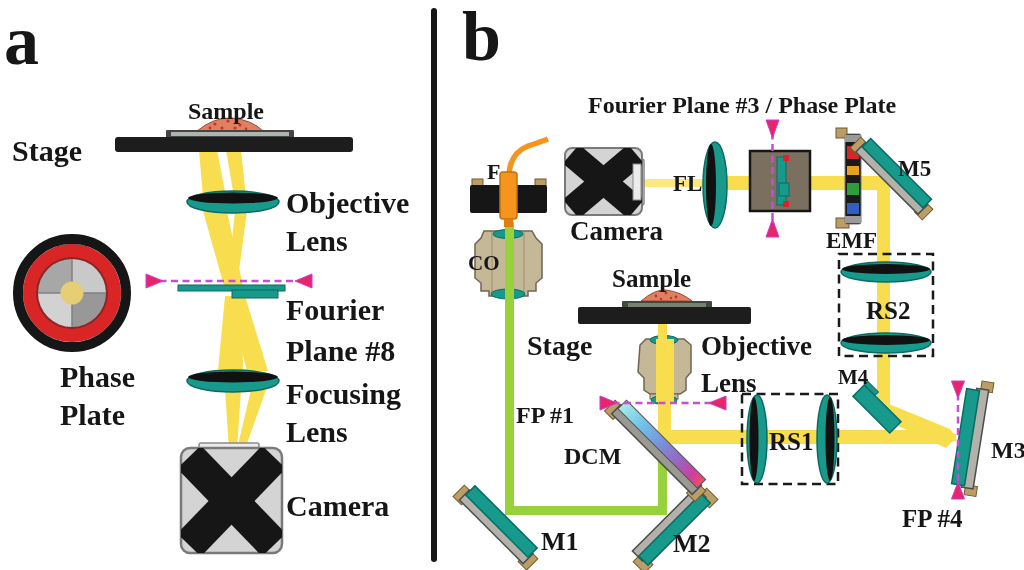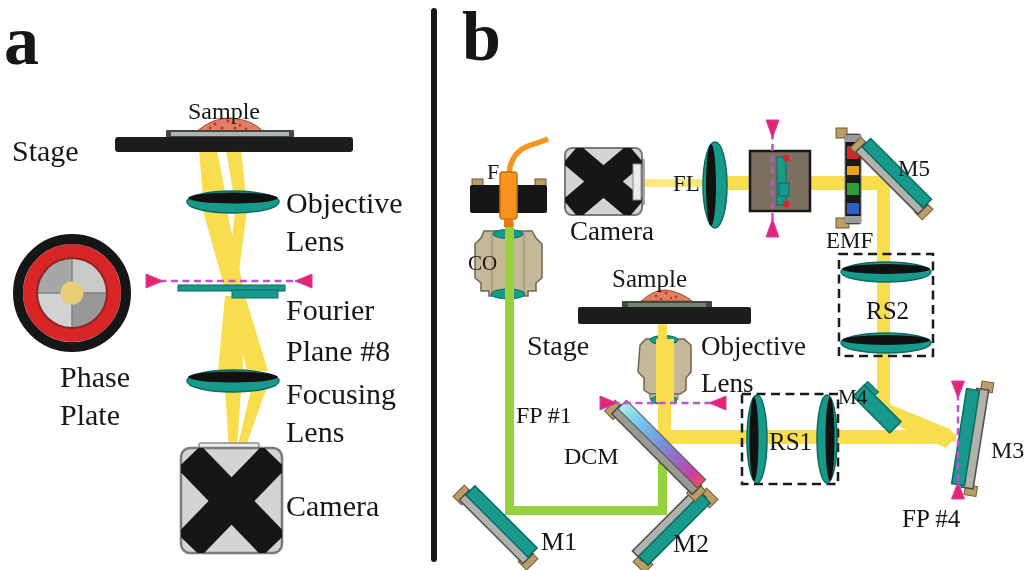--- a/index.html
+++ b/index.html
@@ -1,19 +1,19 @@
 <!DOCTYPE html>
 <html><head>
 <meta charset="utf-8">
 <style>
   html,body{margin:0;padding:0;background:#fff;}
   #stage{position:relative;width:1024px;height:570px;background:#ffffff;overflow:hidden;
          font-family:"Liberation Serif","DejaVu Serif",serif;}
   #art{position:absolute;left:0;top:0;}
-  .lbl{position:absolute;color:#161616;font-weight:400;line-height:1.3;white-space:pre-line;
+  .lbl{position:absolute;color:#161616;font-weight:700;line-height:1.3;white-space:pre-line;
        font-family:"Liberation Serif","DejaVu Serif",serif;}
   .panel-letter{font-weight:700;line-height:1;}
 </style>
 </head>
 <body>
 
 <div id="stage">
 
 <svg id="art" width="1024" height="570" viewBox="0 0 1024 570">
   <defs>
@@ -279,28 +279,29 @@
 Lens</div>
 <div class="lbl" style="left:286px;top:290px;font-size:30px;line-height:1.36;">Fourier
 Plane #8</div>
 <div class="lbl" style="left:286px;top:375px;font-size:30px;line-height:1.27;">Focusing
 Lens</div>
 <div class="lbl" style="left:286px;top:486px;font-size:30px;">Camera</div>
 <div class="lbl" style="left:15px;top:358px;font-size:30px;line-height:1.27;margin-left:45px;">Phase
 Plate</div>
 
 <div class="lbl panel-letter" style="left:462px;top:2px;font-size:70px;">b</div>
+<div class="lbl" style="left:588px;top:90px;font-size:24px;">Fourier Plane #3 / Phase Plate</div>
 <div class="lbl" style="left:487px;top:158px;font-size:22px;">F</div>
 <div class="lbl" style="left:570px;top:214px;font-size:27px;">Camera</div>
 <div class="lbl" style="left:468px;top:250px;font-size:21px;">CO</div>
 <div class="lbl" style="left:673px;top:169px;font-size:23px;">FL</div>
 <div class="lbl" style="left:826px;top:226px;font-size:23px;">EMF</div>
 <div class="lbl" style="left:898px;top:154px;font-size:23px;">M5</div>
 <div class="lbl" style="left:866px;top:295px;font-size:25px;">RS2</div>
-<div class="lbl" style="left:838px;top:364px;font-size:21px;margin-top:20px;">M4</div>
+<div class="lbl" style="left:838px;top:364px;font-size:21px;">M4</div>
 <div class="lbl" style="left:991px;top:435px;font-size:24px;">M3</div>
 <div class="lbl" style="left:902px;top:503px;font-size:25px;">FP #4</div>
 <div class="lbl" style="left:769px;top:426px;font-size:25px;">RS1</div>
 <div class="lbl" style="left:612px;top:263px;font-size:25px;">Sample</div>
 <div class="lbl" style="left:527px;top:328px;font-size:28px;">Stage</div>
 <div class="lbl" style="left:701px;top:328px;font-size:27px;line-height:1.37;">Objective
 Lens</div>
 <div class="lbl" style="left:516px;top:400px;font-size:24px;">FP #1</div>
 <div class="lbl" style="left:564px;top:441px;font-size:24px;">DCM</div>
 <div class="lbl" style="left:541px;top:525px;font-size:26px;">M1</div>

